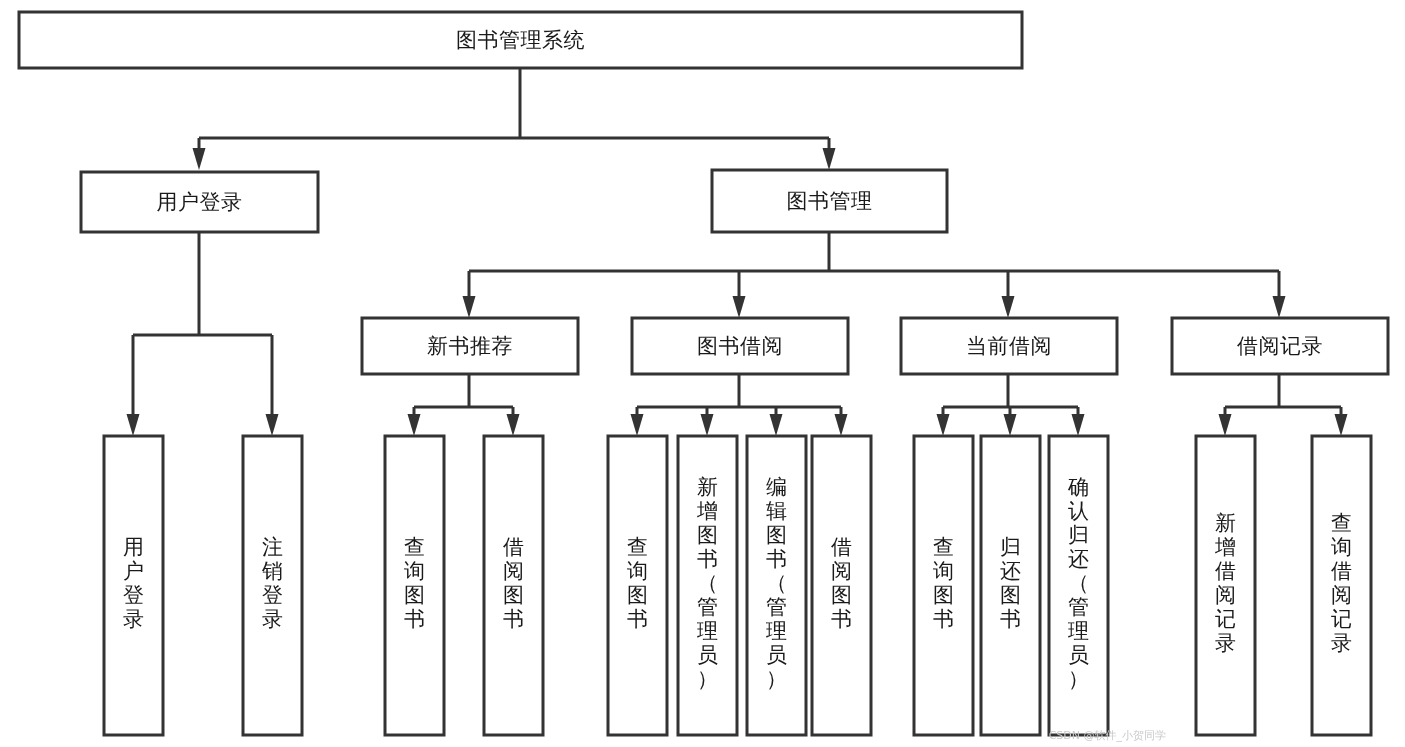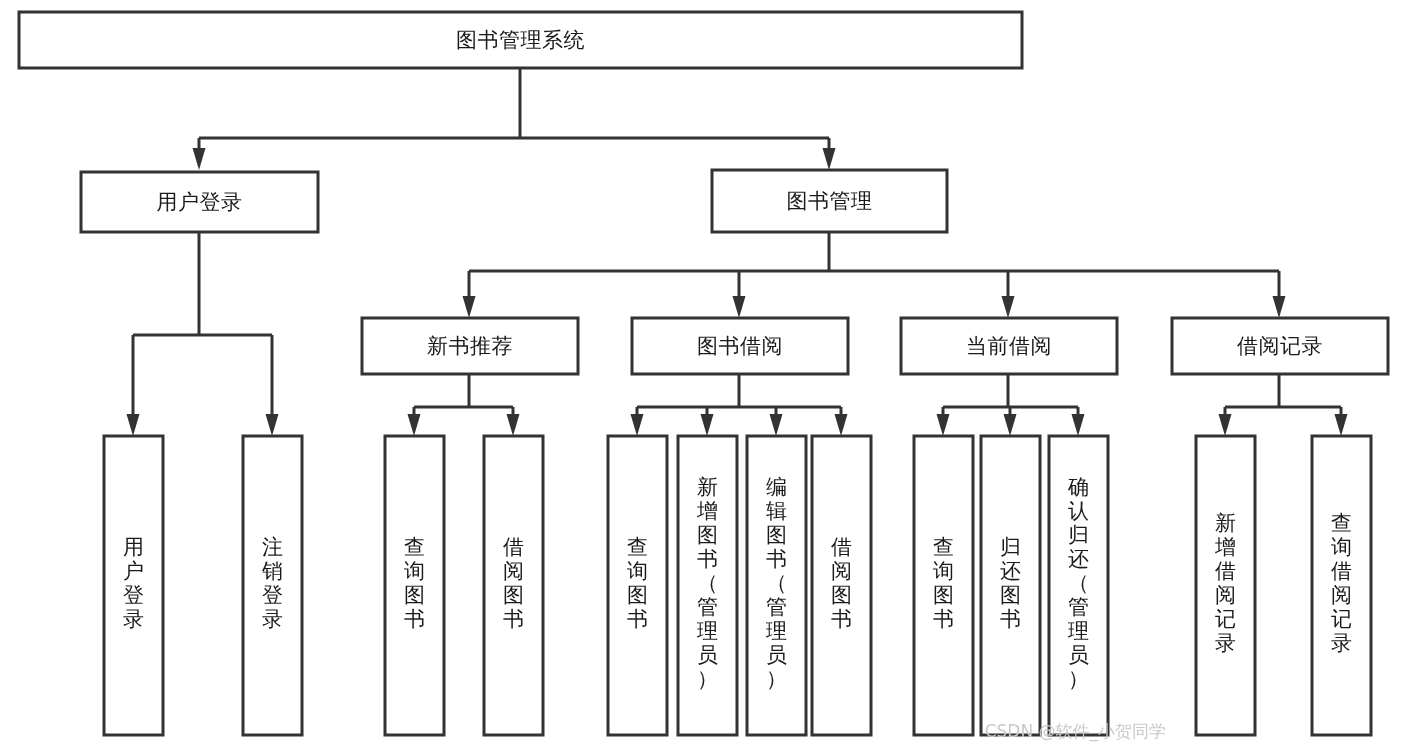--- a/index.html
+++ b/index.html
@@ -56,21 +56,21 @@
   }
   .arrow-head {
     fill: #333333;
     stroke: none;
   }
   .watermark {
     position: absolute;
     right: 8px;
     bottom: 4px;
     font-family: "DejaVu Sans", "Liberation Sans", sans-serif;
-    font-size: 17px;
+    font-size: 11px;
     color: #c9c9c9;
     white-space: nowrap;
     user-select: none;
     pointer-events: none;
   }
 </style>
 </head>
 <body>
 
 <div id="diagram-root">

